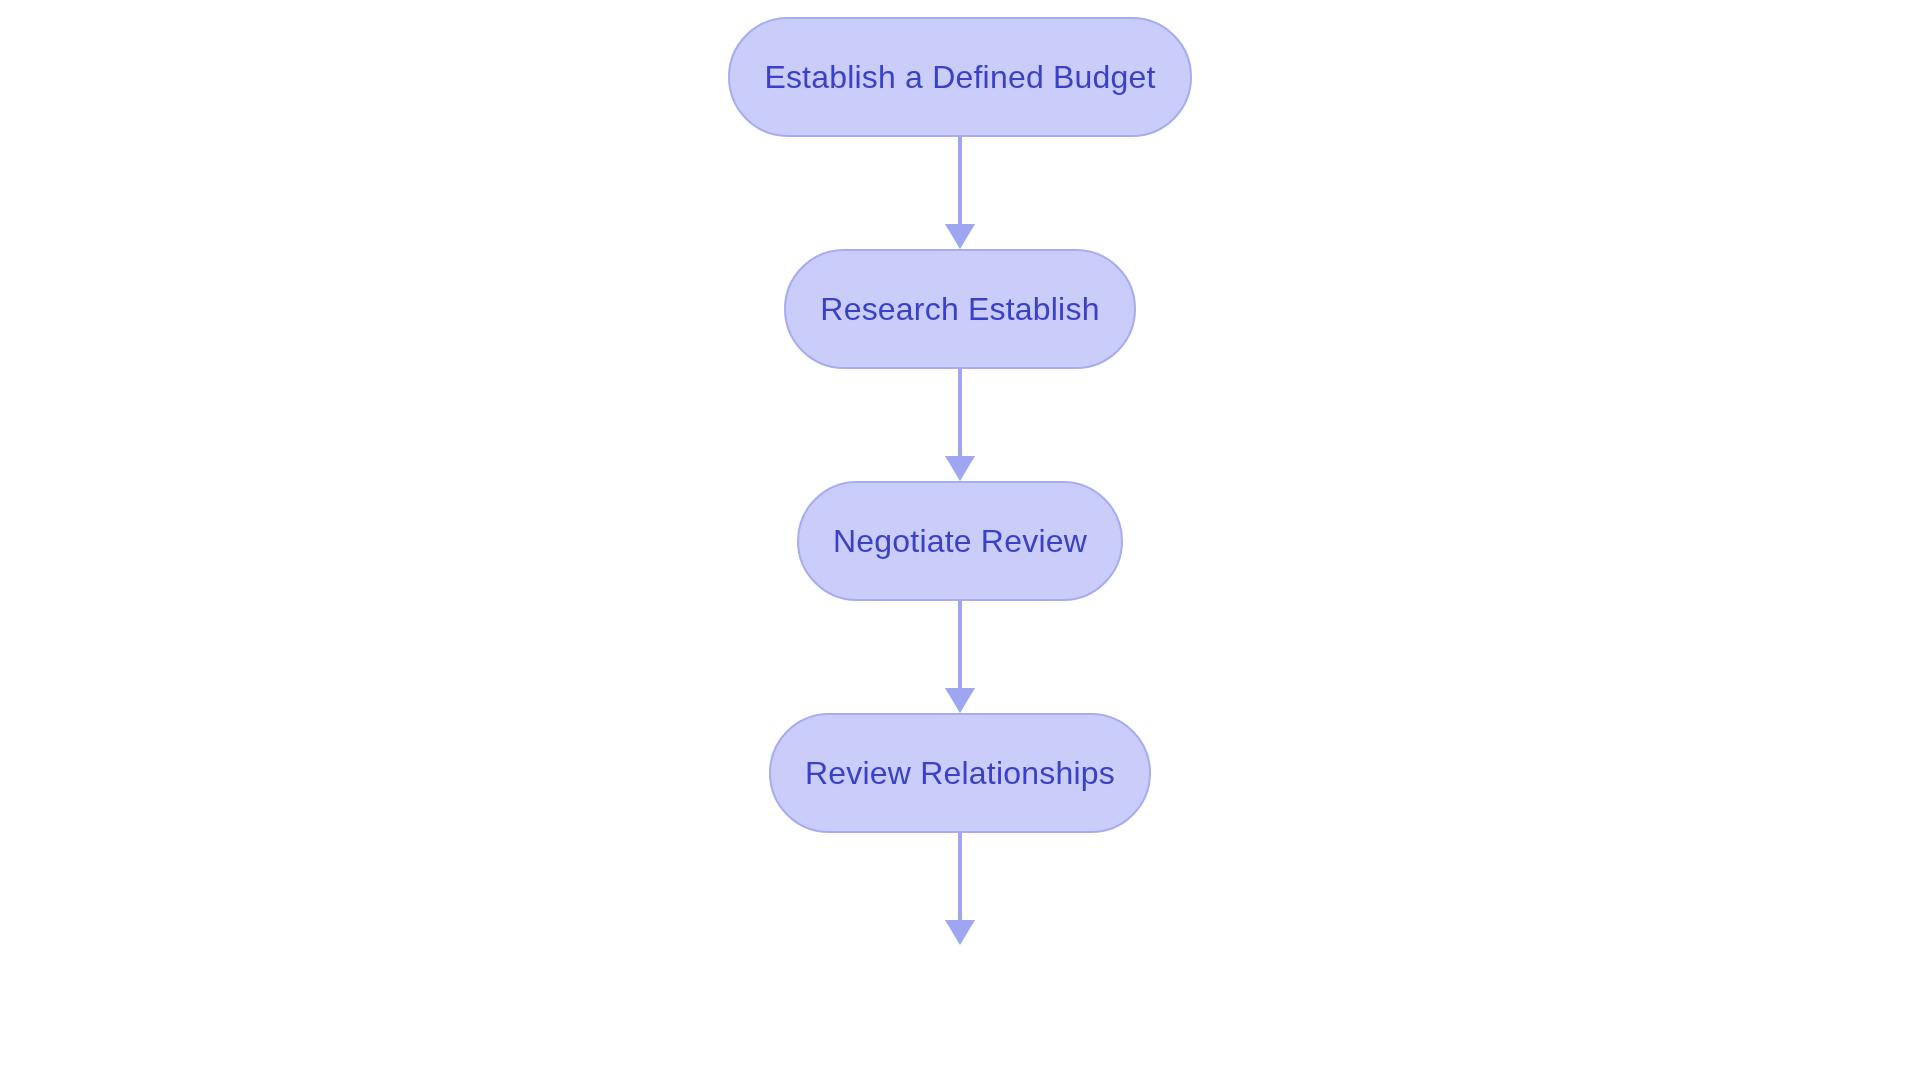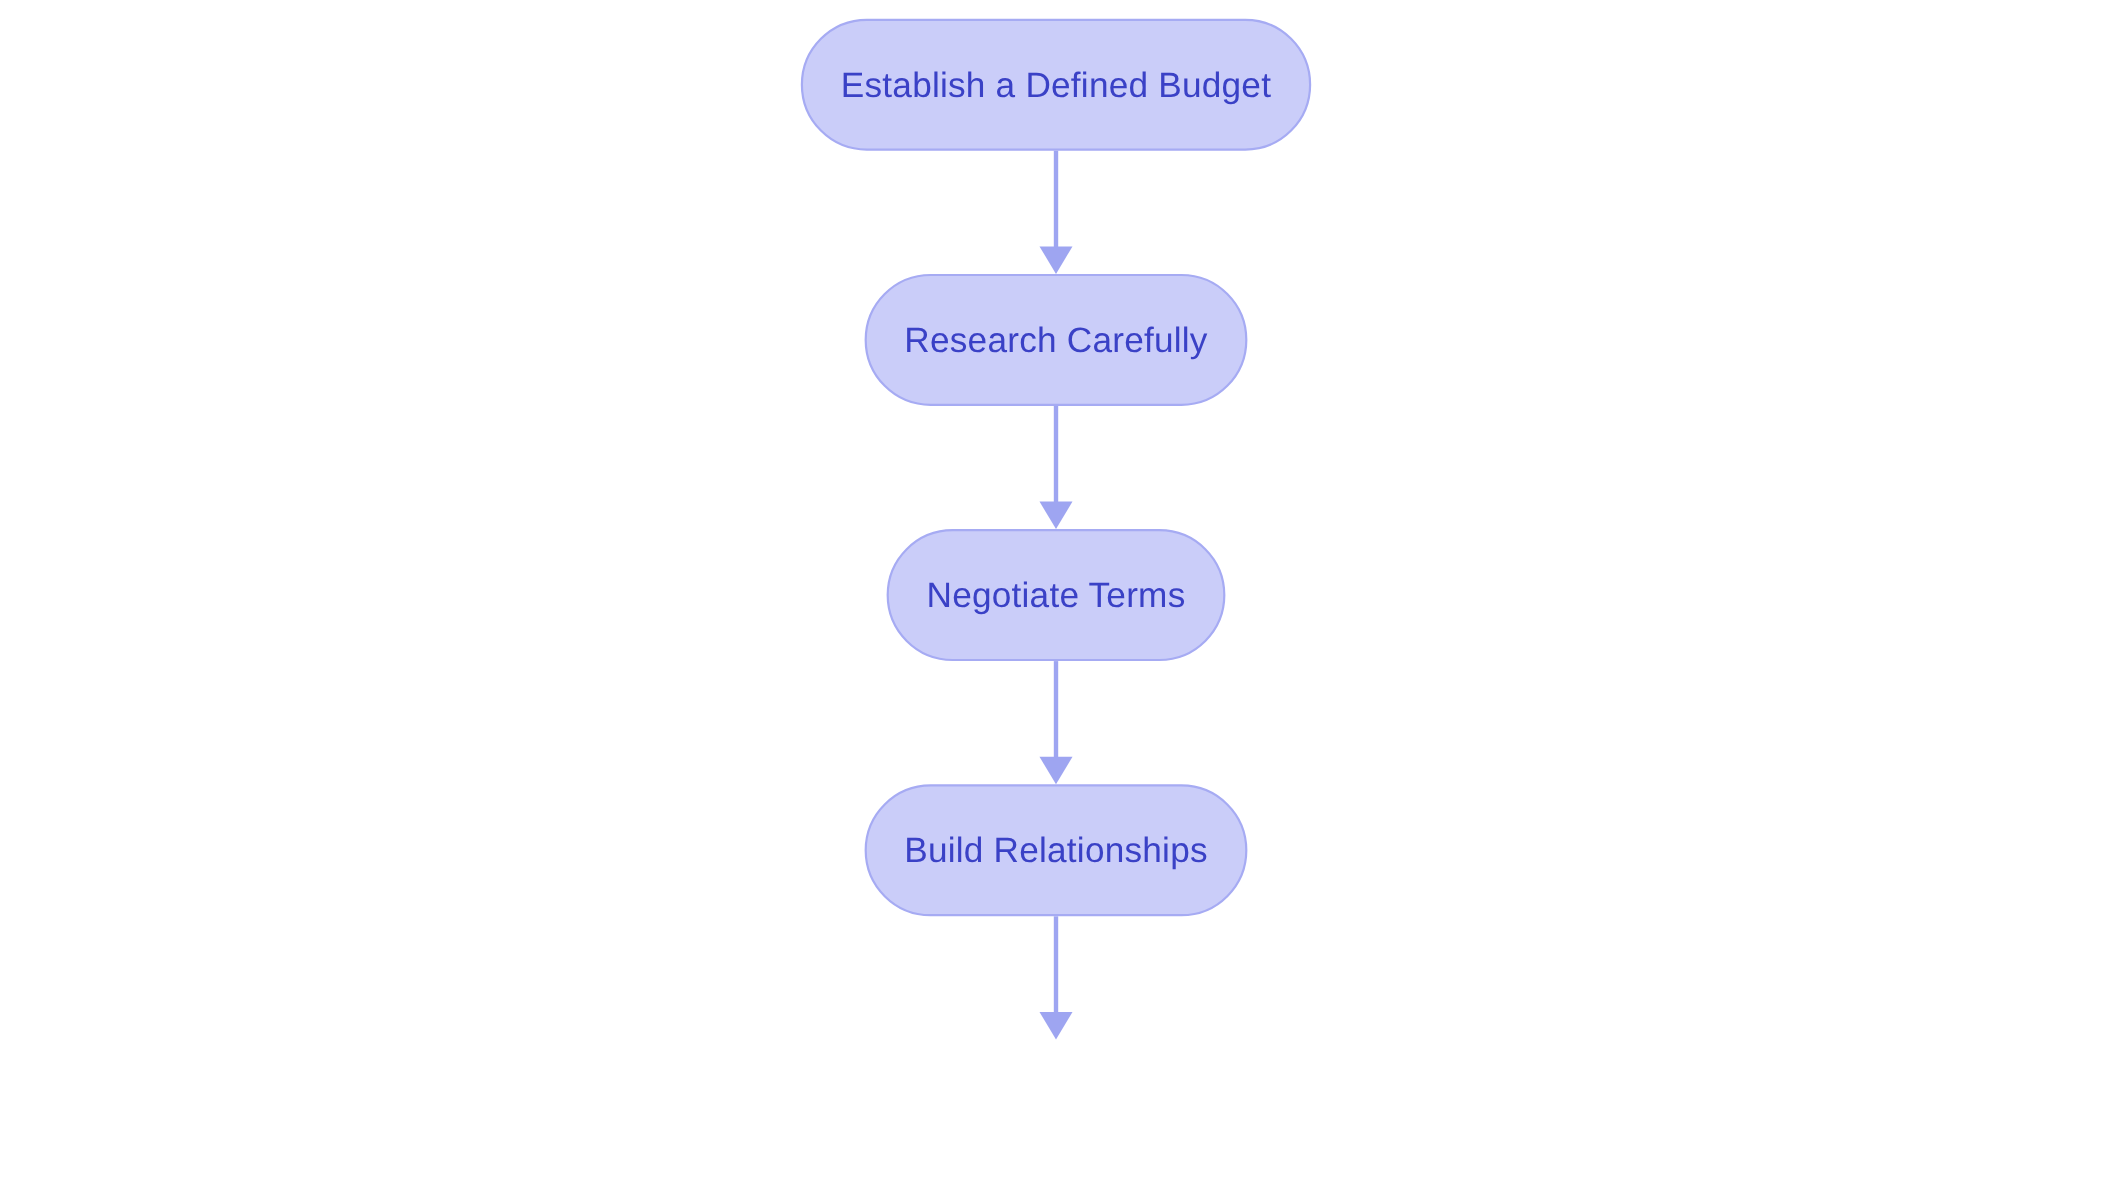--- a/index.html
+++ b/index.html
@@ -72,39 +72,39 @@
   <div class="flow-node">
     <span class="node-label">Establish a Defined Budget</span>
   </div>
 
   <div class="connector">
     <div class="connector-stem"></div>
     <div class="arrowhead"></div>
   </div>
 
   <div class="flow-node">
-    <span class="node-label">Research Carefully</span>
+    <span class="node-label">Research Establish</span>
   </div>
 
   <div class="connector">
     <div class="connector-stem"></div>
     <div class="arrowhead"></div>
   </div>
 
   <div class="flow-node">
-    <span class="node-label">Negotiate Terms</span>
+    <span class="node-label">Negotiate Review</span>
   </div>
 
   <div class="connector">
     <div class="connector-stem"></div>
     <div class="arrowhead"></div>
   </div>
 
   <div class="flow-node">
-    <span class="node-label">Build Relationships</span>
+    <span class="node-label">Review Relationships</span>
   </div>
 
   <div class="connector">
     <div class="connector-stem"></div>
     <div class="arrowhead"></div>
   </div>
 
 
 </div>
 

